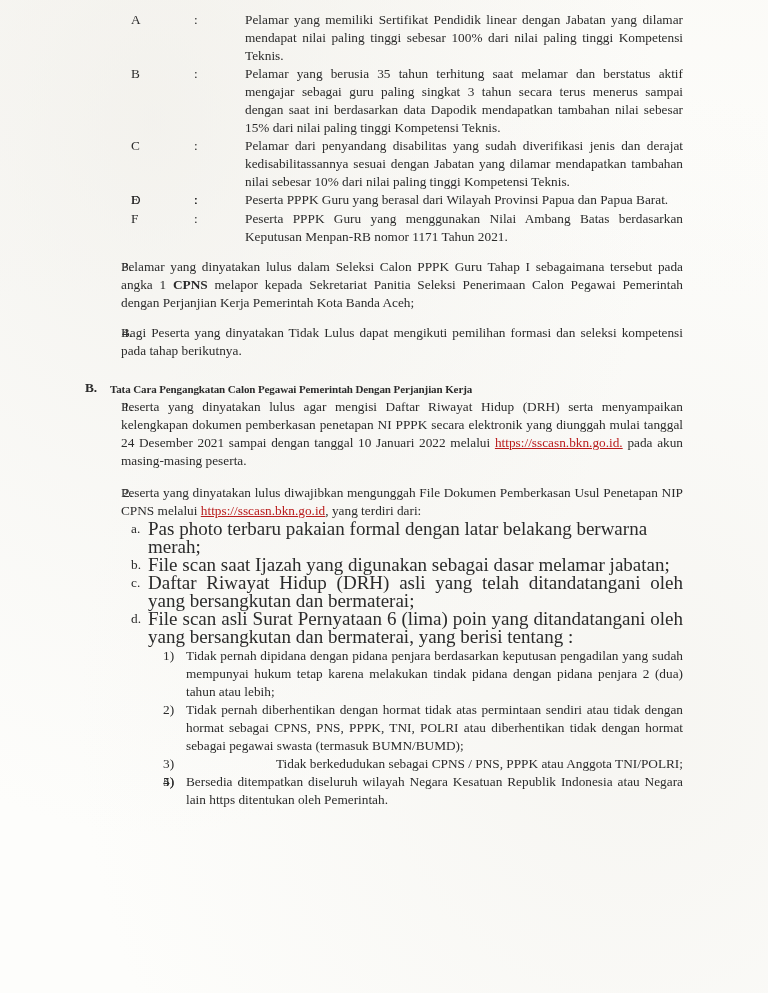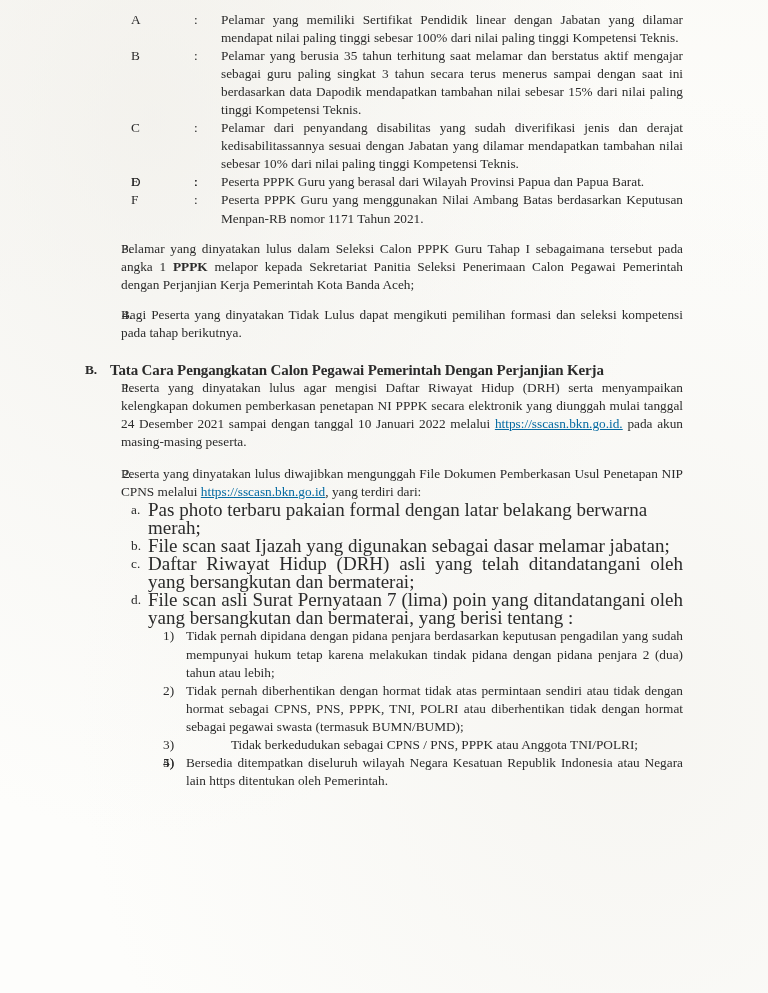--- a/index.html
+++ b/index.html
@@ -61,21 +61,21 @@
   }
   .defrow .colon {
     position: absolute;
     left: 194px;
     top: 0;
     font-size: 13.3px;
     line-height: 18.05px;
   }
   .defrow .dtext {
     display: block;
-    margin-left: 88px;
+    margin-left: 112px;
     font-size: 13.3px;
     line-height: 18.05px;
     text-align: justify;
     text-justify: inter-word;
   }
 
   
   .numitem {
     position: relative;
     padding-left: 133px;
@@ -110,21 +110,21 @@
   .section-head .sec-letter {
     position: absolute;
     left: 85px;
     top: 0;
     font-weight: bold;
     font-size: 13.3px;
     line-height: 18.05px;
   }
   .section-head .sec-title {
     font-weight: bold;
-    font-size: 15px;
+    font-size: 11px;
     line-height: 18.05px;
     white-space: nowrap;
     letter-spacing: -0.01em;
   }
 
   
   .bitem {
     position: relative;
     padding-left: 133px;
     padding-right: 85px;
@@ -193,27 +193,27 @@
     line-height: 18.05px;
   }
   .paren-item .ptext {
     display: block;
     font-size: 13.3px;
     line-height: 18.05px;
     text-align: justify;
     text-justify: inter-word;
   }
   .paren-item .ptext.nojust {
-    text-align: center;
+    text-align: right;
   }
 
   b, .bold { font-weight: bold; }
 
   a.link, .link {
-    color: #0369a1;
+    color: #b91c1c;
     text-decoration: underline;
     text-underline-offset: 1px;
   }
 </style>
 </head>
 <body>
 
 <div class="page">
   <div class="content">
 
@@ -251,21 +251,21 @@
       <div class="defrow">
         <span class="lbl">F</span>
         <span class="colon">:</span>
         <span class="dtext">Peserta PPPK Guru yang menggunakan Nilai Ambang Batas berdasarkan Keputusan Menpan-RB nomor 1171 Tahun 2021.</span>
       </div>
 
     </div>
 
     <div class="numitem">
       <span class="num">3.</span>
-      <span class="ntext"><span>Pelamar yang dinyatakan lulus dalam Seleksi Calon PPPK Guru Tahap I sebagaimana tersebut pada angka 1 </span><b>PPPK</b><span> melapor kepada Sekretariat Panitia Seleksi Penerimaan Calon Pegawai Pemerintah dengan Perjanjian Kerja Pemerintah Kota Banda Aceh;</span></span>
+      <span class="ntext"><span>Pelamar yang dinyatakan lulus dalam Seleksi Calon PPPK Guru Tahap I sebagaimana tersebut pada angka 1 </span><b>CPNS</b><span> melapor kepada Sekretariat Panitia Seleksi Penerimaan Calon Pegawai Pemerintah dengan Perjanjian Kerja Pemerintah Kota Banda Aceh;</span></span>
     </div>
 
     <div class="numitem">
       <span class="num">4.</span>
       <span class="ntext">Bagi Peserta yang dinyatakan Tidak Lulus dapat mengikuti pemilihan formasi dan seleksi kompetensi pada tahap berikutnya.</span>
     </div>
 
     <div class="section-head">
       <span class="sec-letter">B.</span>
       <span class="sec-title">Tata Cara Pengangkatan Calon Pegawai Pemerintah Dengan Perjanjian Kerja</span>
@@ -291,21 +291,21 @@
       <span class="atext nojust">File scan saat Ijazah yang digunakan sebagai dasar melamar jabatan;</span>
     </div>
 
     <div class="alpha-item">
       <span class="alpha">c.</span>
       <span class="atext">Daftar Riwayat Hidup (DRH) asli yang telah ditandatangani oleh yang bersangkutan dan bermaterai;</span>
     </div>
 
     <div class="alpha-item">
       <span class="alpha">d.</span>
-      <span class="atext">File scan asli Surat Pernyataan 7 (lima) poin yang ditandatangani oleh yang bersangkutan dan bermaterai, yang berisi tentang :</span>
+      <span class="atext">File scan asli Surat Pernyataan 6 (lima) poin yang ditandatangani oleh yang bersangkutan dan bermaterai, yang berisi tentang :</span>
     </div>
 
     <div class="paren-item">
       <span class="paren">1)</span>
       <span class="ptext">Tidak pernah dipidana dengan pidana penjara berdasarkan keputusan pengadilan yang sudah mempunyai hukum tetap karena melakukan tindak pidana dengan pidana penjara 2 (dua) tahun atau lebih;</span>
     </div>
 
     <div class="paren-item">
       <span class="paren">2)</span>
       <span class="ptext">Tidak pernah diberhentikan dengan hormat tidak atas permintaan sendiri atau tidak dengan hormat sebagai CPNS, PNS, PPPK, TNI, POLRI atau diberhentikan tidak dengan hormat sebagai pegawai swasta (termasuk BUMN/BUMD);</span>

